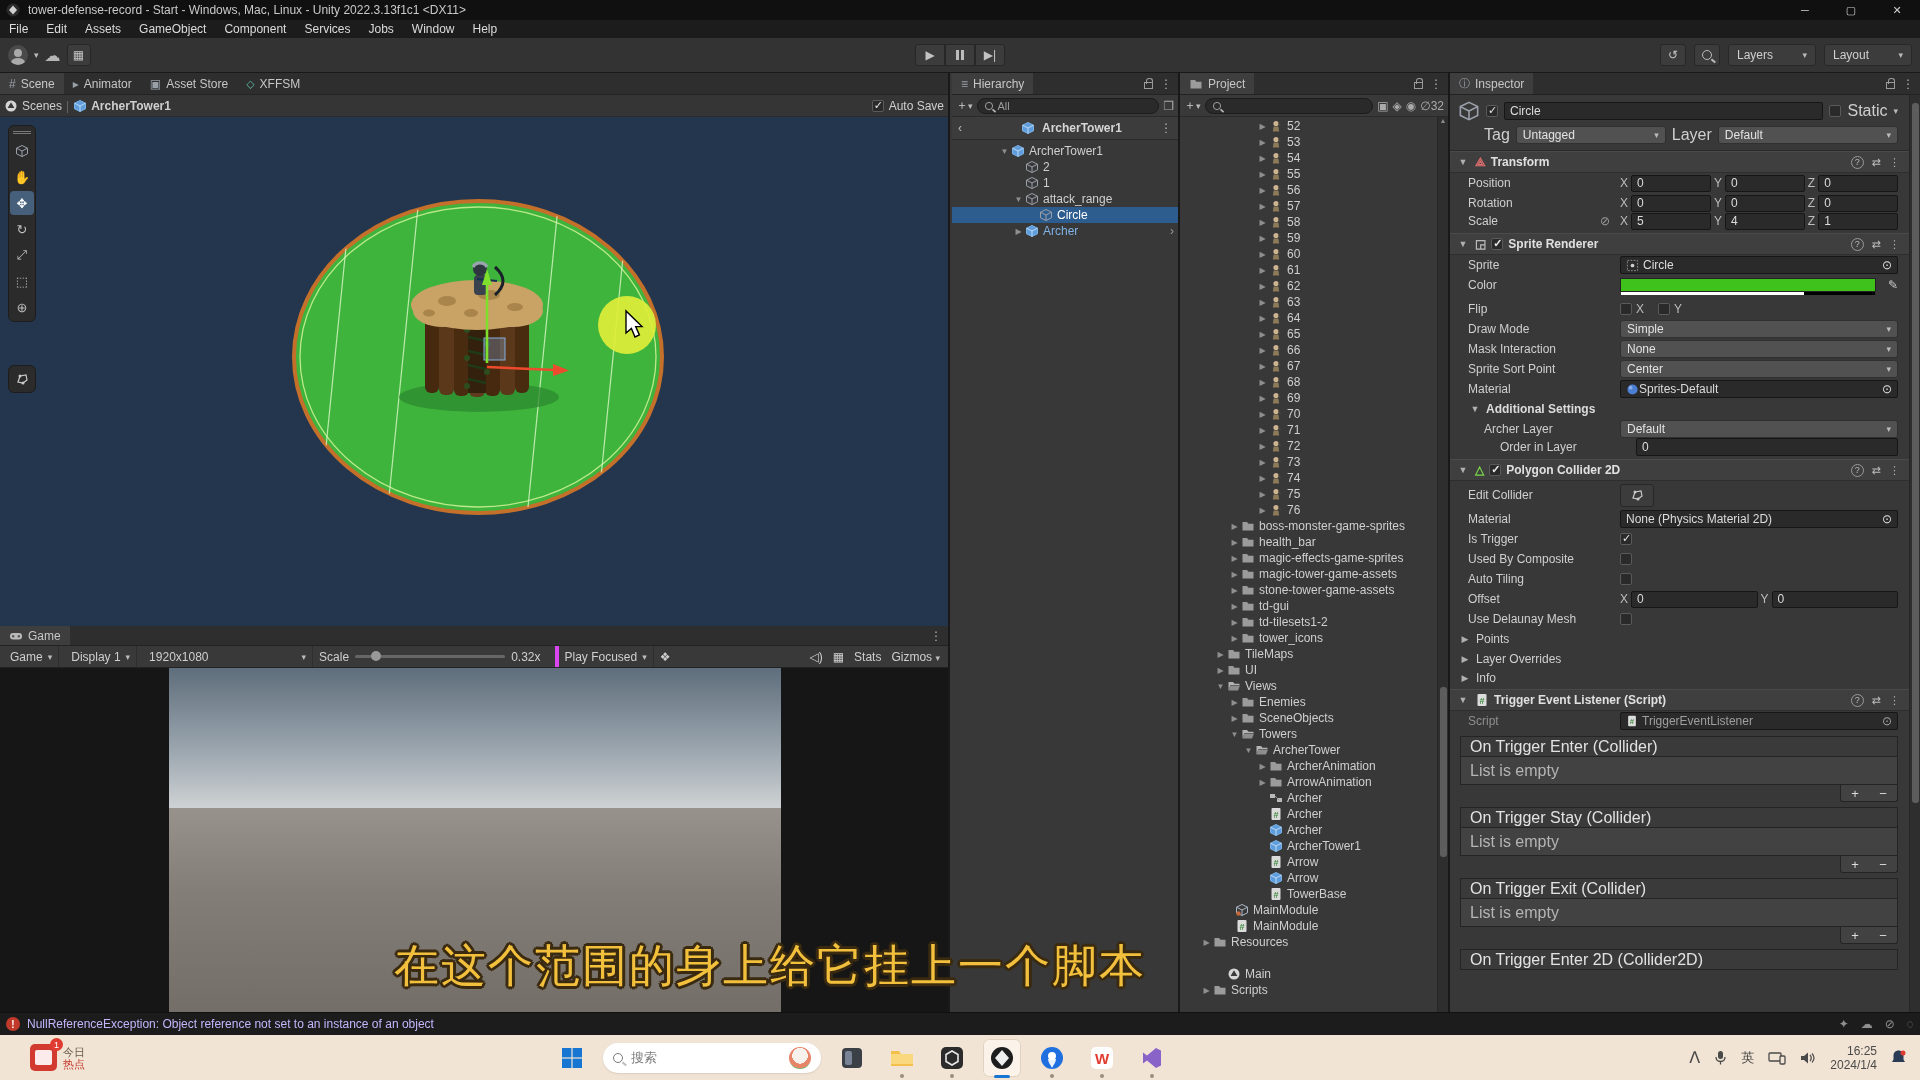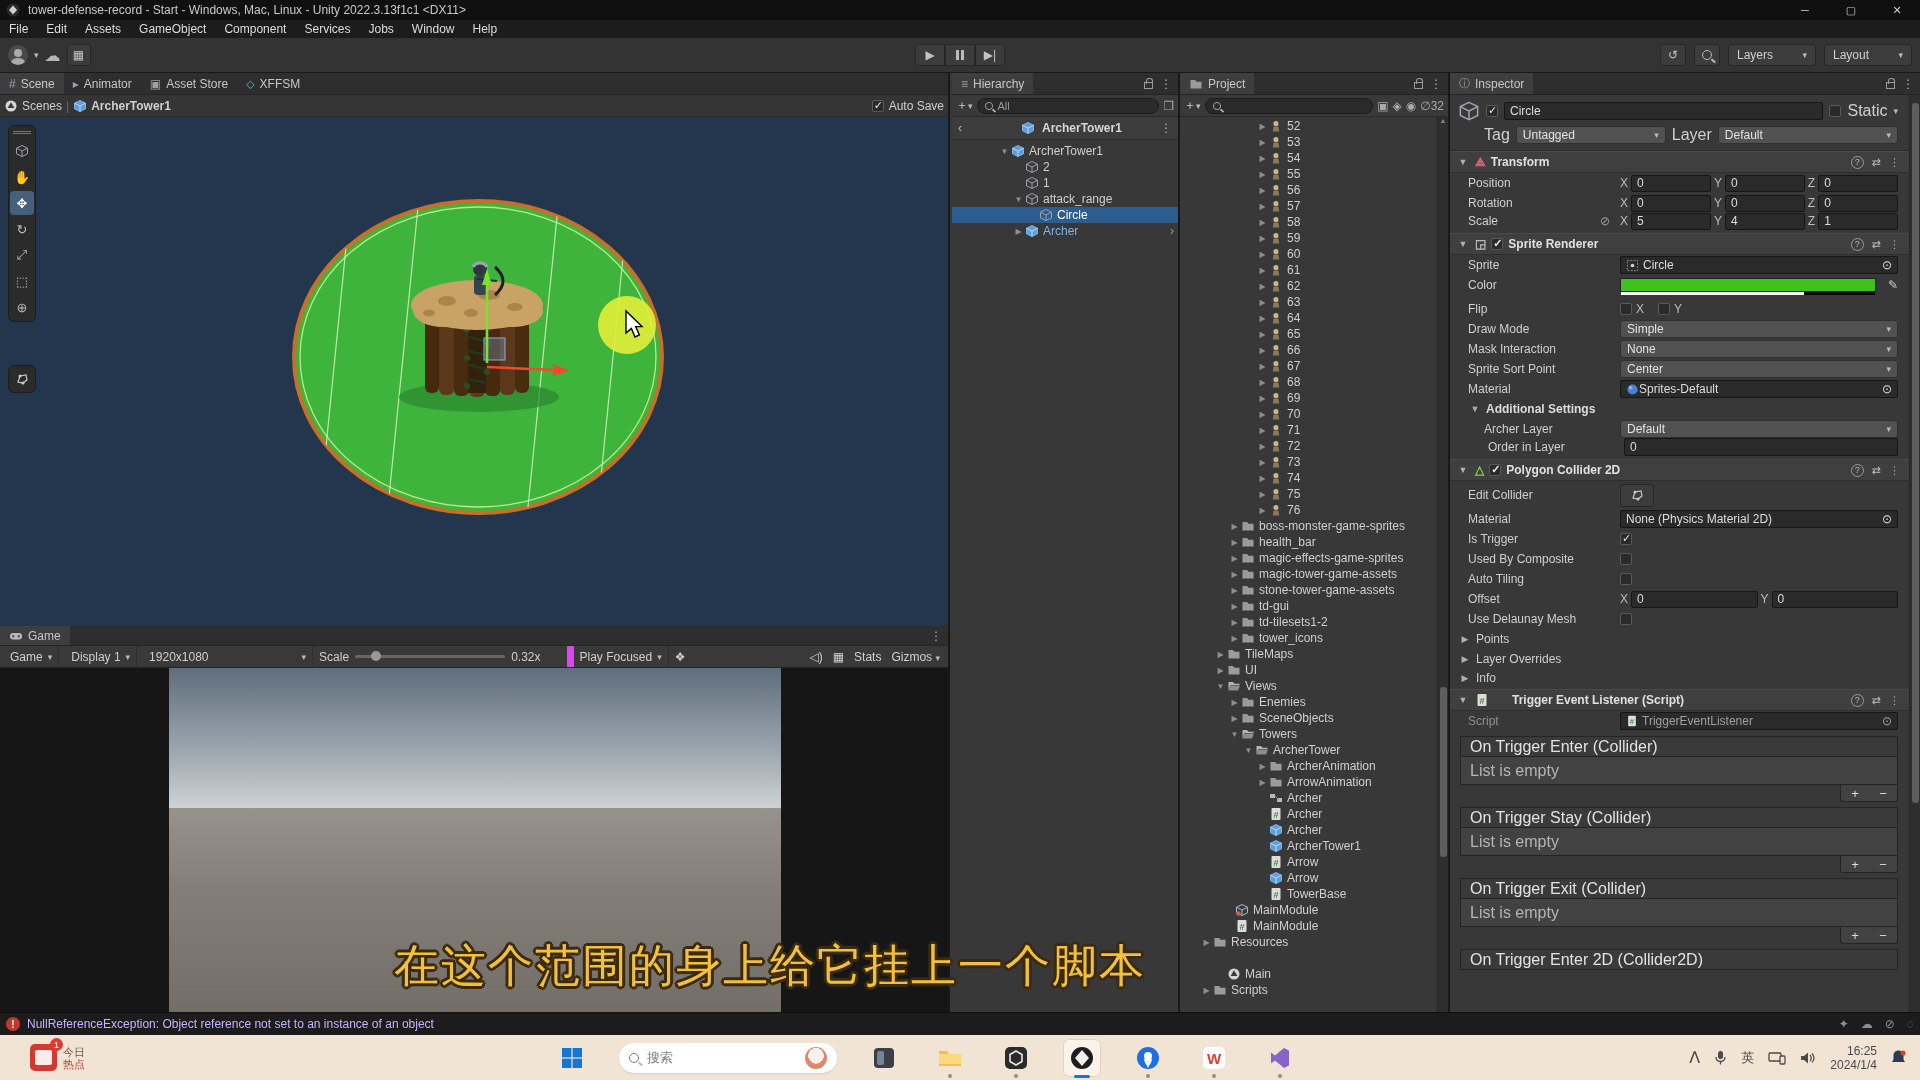--- a/index.html
+++ b/index.html
@@ -97,21 +97,21 @@
 #statusbar .err{color:#c4b5fd;font-size:12px}
 .errdot{width:14px;height:14px;border-radius:50%;background:#c0392b;color:#fff;font-size:10px;font-weight:bold;display:flex;align-items:center;justify-content:center}
 #traymini{margin-left:auto;display:flex;gap:12px;color:#8f8f8f;font-size:12px}
 #taskbar{position:absolute;left:0;bottom:0;width:1920px;height:45px;background:#f2e4d5;display:flex;align-items:center}
 #news{display:flex;align-items:center;gap:6px;margin-left:30px}
 #newsic{width:27px;height:27px;background:#d33a2f;border-radius:5px;position:relative}
 #newsic::after{content:"";position:absolute;left:5px;top:6px;width:17px;height:15px;background:#fff;border-radius:2px;opacity:.9}
 #newsbadge{position:absolute;right:-6px;top:-6px;width:13px;height:13px;background:#e03b30;border-radius:50%;color:#fff;font-size:9px;display:flex;align-items:center;justify-content:center;z-index:2}
 #news .txt{font-size:11px;line-height:12px;color:#6b5a48}
 #news .txt .hot{color:#c4392b}
-#centericons{position:absolute;left:553px;display:flex;align-items:center;gap:28px;height:100%}
+#centericons{position:absolute;left:553px;display:flex;align-items:center;gap:12px;height:100%}
 #searchbox{width:218px;height:30px;background:#fff;border-radius:15px;display:flex;align-items:center;gap:8px;padding:0 10px;color:#7a7a7a;font-size:13px;box-shadow:0 1px 2px rgba(0,0,0,.1)}
 #searchbox .foodic{margin-left:auto;width:22px;height:22px;border-radius:50%;background:radial-gradient(circle at 50% 40%,#f6f1ea 45%,#e8846a 46% 70%,#7fae62 71%)}
 .app{width:38px;height:38px;border-radius:6px;display:flex;align-items:center;justify-content:center;position:relative}
 .app .dot{position:absolute;bottom:-1px;left:50%;transform:translateX(-50%);width:4px;height:4px;border-radius:50%;background:#9a8d80}
 .app.active{background:#fbf3ea;box-shadow:inset 0 0 0 1px #e3d2bf}
 .app.active .dot{width:16px;height:3px;border-radius:2px;background:#1676d2}
 #tray{margin-left:auto;display:flex;align-items:center;gap:14px;margin-right:14px;color:#4a4a4a}
 #clock{text-align:right;font-size:12px;color:#4a4a4a;line-height:14px}
 
 #subtitle{position:absolute;left:300px;top:936px;width:940px;text-align:center;font-size:45px;font-weight:normal;color:#f2c03c;letter-spacing:2px;z-index:50;text-shadow:-3px 0 #3a2a10,3px 0 #3a2a10,0 -3px #3a2a10,0 3px #3a2a10,-2px -2px #3a2a10,2px 2px #3a2a10,-2px 2px #3a2a10,2px -2px #3a2a10}
@@ -412,21 +412,21 @@
       </div>
     <div class="gdd" style="width:170px">
         <span>1920x1080</span>
         <span class="car" style="margin-left:auto">▾</span>
       </div>
     <span>Scale</span>
     <div style="width:150px;height:3px;background:#666;border-radius:2px;position:relative">
       <div style="position:absolute;left:16px;top:-4px;width:10px;height:10px;border-radius:50%;background:#999"></div>
     </div>
     <span>0.32x</span>
-    <div class="gdd" style="border-left:7px solid #d946ef;margin-left:20px">
+    <div class="gdd" style="border-left:4px solid #d946ef;margin-left:8px">
         <span>Play Focused</span>
         <span class="car">▾</span>
       </div>
     <span>❖</span>
     <div style="margin-left:auto;display:flex;align-items:center;gap:10px;padding-right:4px">
       <span>◁)</span>
       <span>▦</span>
       <span>Stats</span>
       <span><span>Gizmos</span> <span class="car">▾</span></span>
     </div>
@@ -1078,21 +1078,21 @@
       <span class="fold">▼</span>
       <span>Additional Settings</span>
     </div>
   <div class="irow" style="padding-left:34px">
       <span class="ilab" style="width:132px">Archer Layer</span>
       <div class="dd" style="flex:1">
         <span>Default</span>
         <span class="car">▾</span>
       </div>
     </div>
-  <div class="irow" style="padding-left:38px;padding-bottom:4px">
+  <div class="irow" style="padding-left:50px;padding-bottom:4px">
       <span class="ilab" style="width:132px">Order in Layer</span>
       <div class="tf" style="flex:1">
         <span>0</span>
       </div>
     </div>
 
   <div class="comph">
       <span class="fold">▼</span>
       <span style="color:#7ad54a">△</span>
       <span class="chk on"></span>
@@ -1158,21 +1158,21 @@
   <div class="irow" style="padding-left:8px;padding-bottom:3px">
       <span class="fold">▶</span>
       <span>Info</span>
     </div>
 
   <div class="comph">
       <span class="fold">▼</span>
       <svg width="14" height="14" viewBox="0 0 14 14">
         <use href="#scr"></use>
       </svg>
-      <span style="margin-left:18px">Trigger Event Listener (Script)</span>
+      <span style="margin-left:0">Trigger Event Listener (Script)</span>
     <span class="hic">
         <span class="qm">?</span>
         <span>⇄</span>
         <span class="kebab">⋮</span>
       </span>
     </div>
   <div class="irow" style="color:#8f8f8f">
       <span class="ilab">Script</span>
       <div class="tf" style="flex:1;gap:4px;color:#9f9f9f">
         <svg width="12" height="12" viewBox="0 0 14 14">

